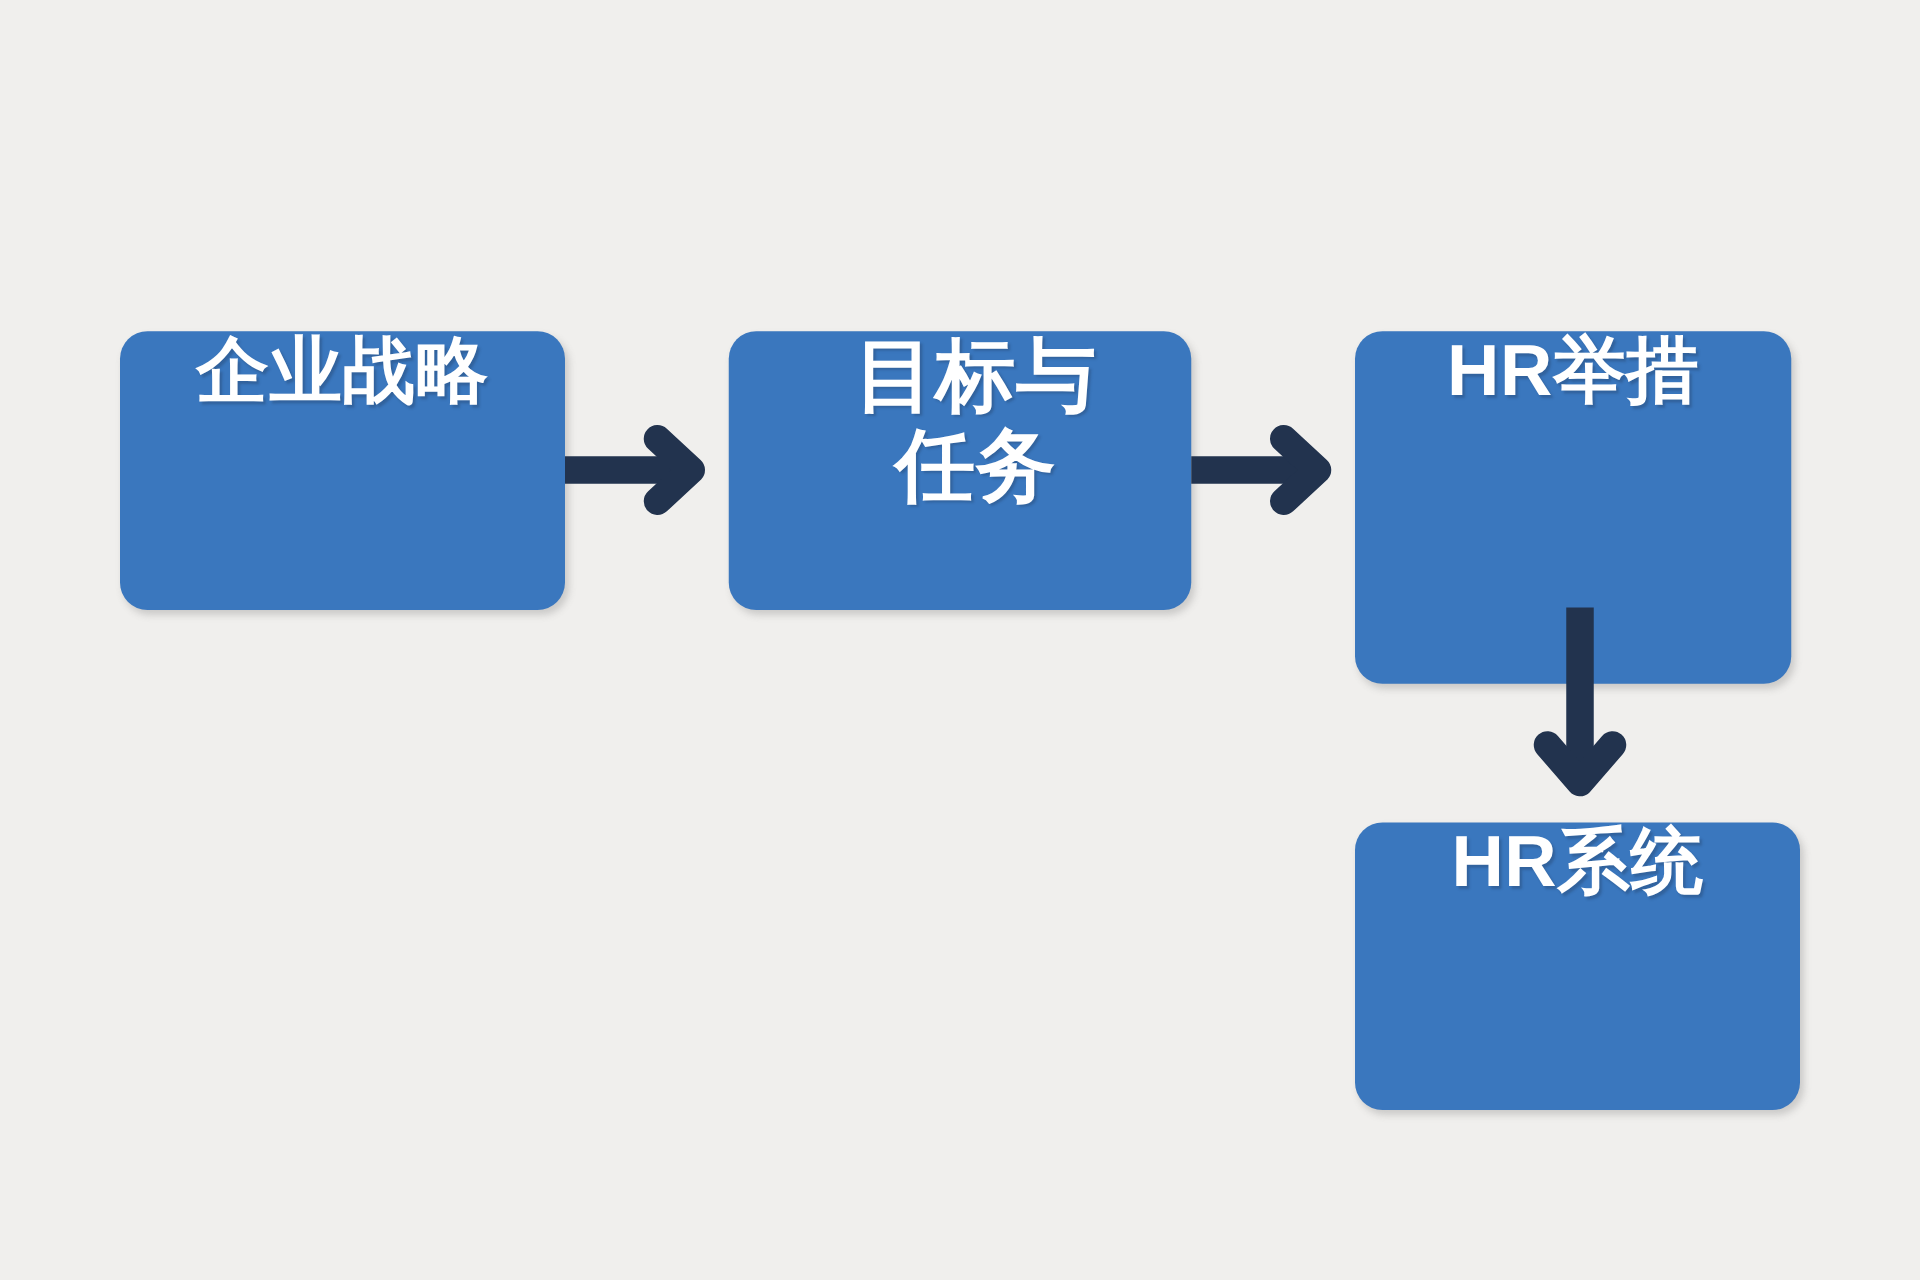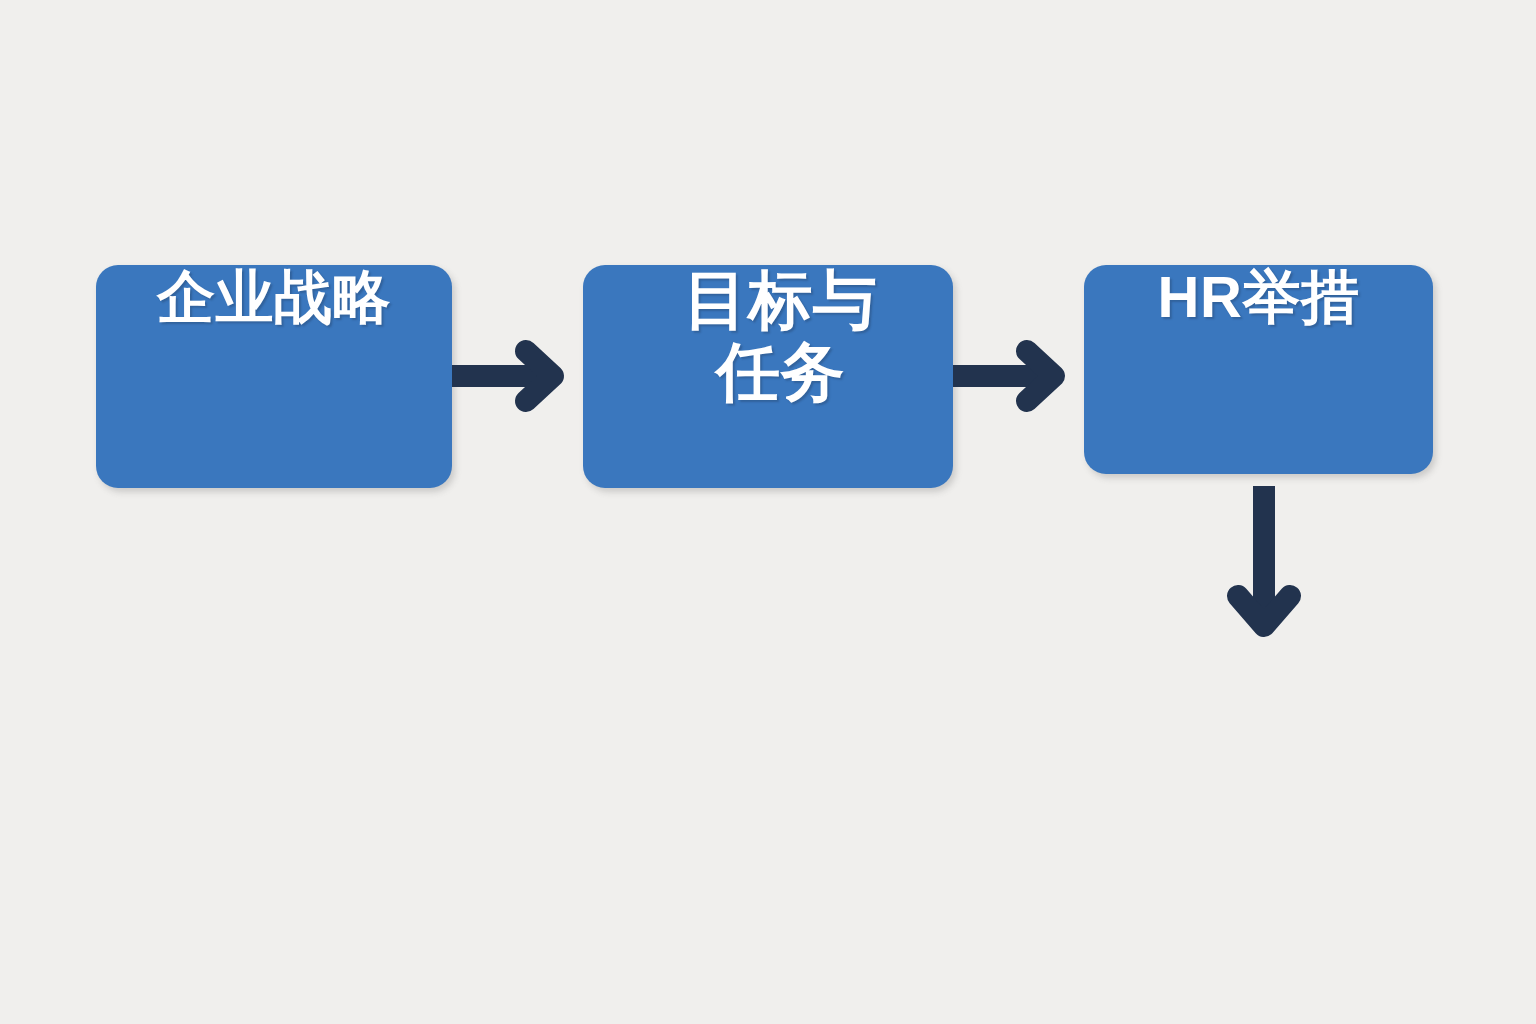--- a/index.html
+++ b/index.html
@@ -61,21 +61,21 @@
     left: 96px;  top: 265px;  width: 356px;  height: 223px;
   }
   #node-strategy .node-label { font-size: 58px; }
 
   #node-goals {
     left: 583px; top: 265px;  width: 370px;  height: 223px; padding-left: 25px;
   }
   #node-goals .node-label { font-size: 64px; }
 
   #node-initiatives {
-    left: 1084px; top: 265px; width: 349px;  height: 209px;
+    left: 1084px; top: 265px; width: 349px;  height: 282px;
   }
   #node-initiatives .node-label { font-size: 58px; }
 
   #node-system {
     left: 1084px; top: 658px; width: 356px;  height: 230px;
   }
   #node-system .node-label { font-size: 58px; }
 
   
   .arrow {
@@ -116,14 +116,17 @@
 
   <div class="node" id="node-initiatives">
     <span class="node-label">HR举措</span>
   </div>
 
   <svg class="arrow arrow-v1" viewBox="0 0 72 156">
     <path class="shaft" d="M 36 0 L 36 128"></path>
     <path d="M 10 110 L 36 140 L 62 110"></path>
   </svg>
 
+  <div class="node" id="node-system">
+    <span class="node-label">HR系统</span>
+  </div>
 
 </div>
 
 </body></html>

